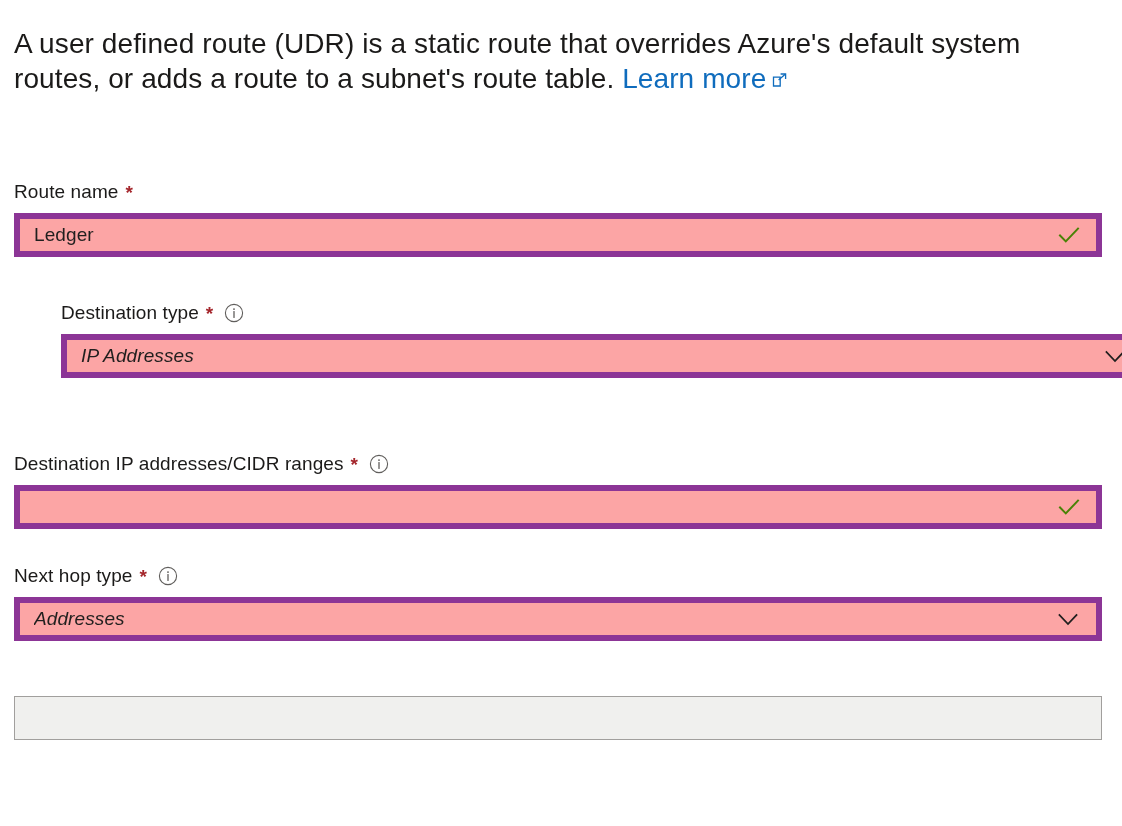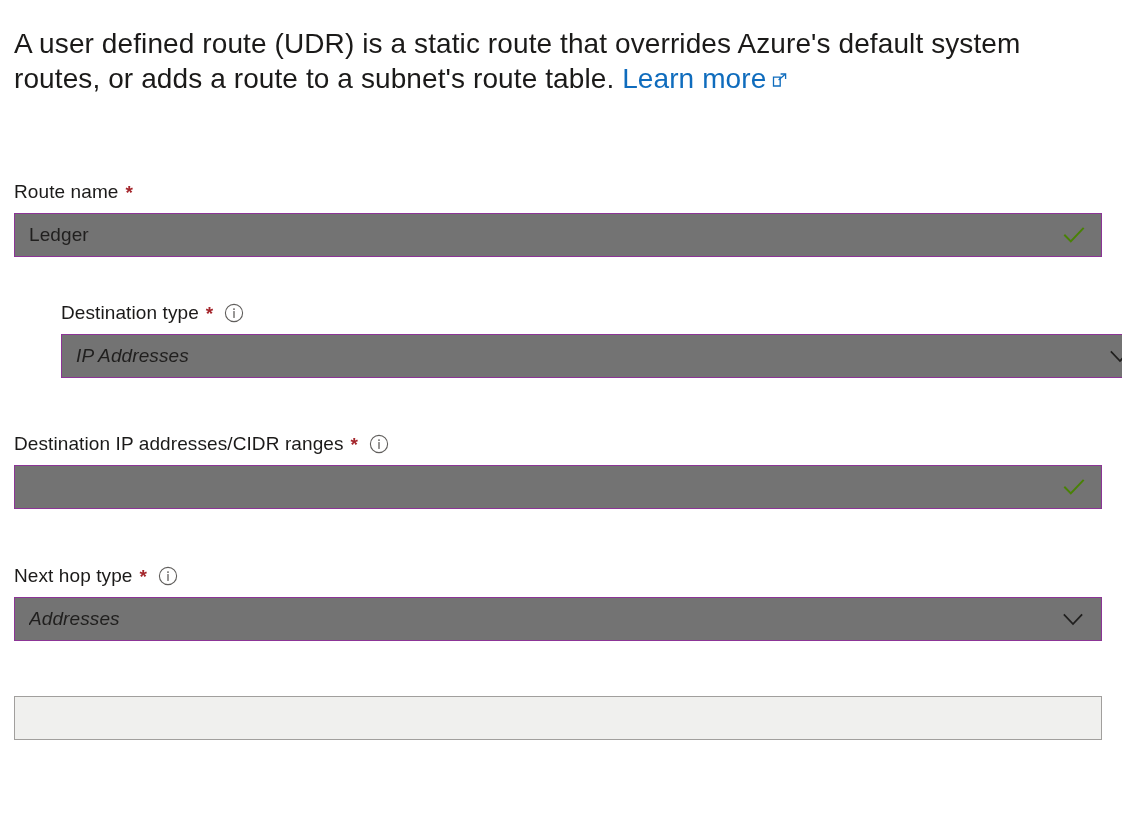--- a/index.html
+++ b/index.html
@@ -82,23 +82,23 @@
     margin-left: 11px;
     cursor: pointer;
   }
 
   
   .control {
     position: relative;
     box-sizing: border-box;
     height: 44px;
     width: 1088px;
-    border: 1px solid #f9a8d4;
+    border: 6px solid #f9a8d4;
     border-color: #8c3596;
-    background: #737373;
+    background: #fca5a5;
     display: flex;
     align-items: center;
     padding: 0 14px;
     cursor: text;
   }
   .control.select-box {
     cursor: pointer;
     font-style: italic;
   }
   .control.disabled {
@@ -122,21 +122,21 @@
   .trailing-icon {
     flex: 0 0 auto;
     display: inline-flex;
     align-items: center;
     margin-left: 8px;
   }
 
   
   #field-route-name       { top: 168px; margin-top: 12px; }
   #field-destination-type { top: 301px; margin-left: 47px; }
-  #field-destination-ips  { top: 432px; }
+  #field-destination-ips  { top: 452px; }
   #field-next-hop-type    { top: 564px; }
   #field-next-hop-address { top: 696px; }
 </style>
 </head>
 <body>
 
 <div class="panel">
 
   <div class="description">
     <span>A user defined route (UDR) is a static route that overrides Azure's default system routes, or adds a route to a subnet's route table.</span>

